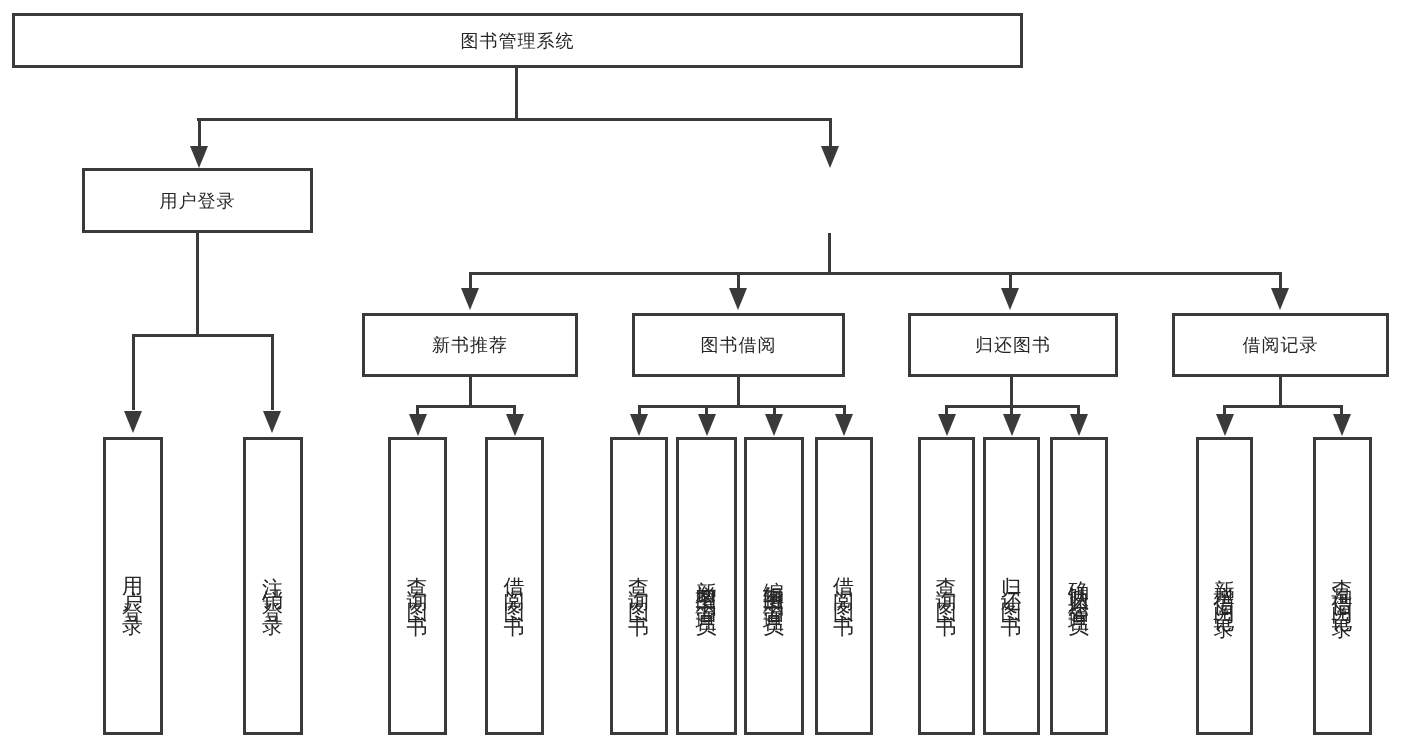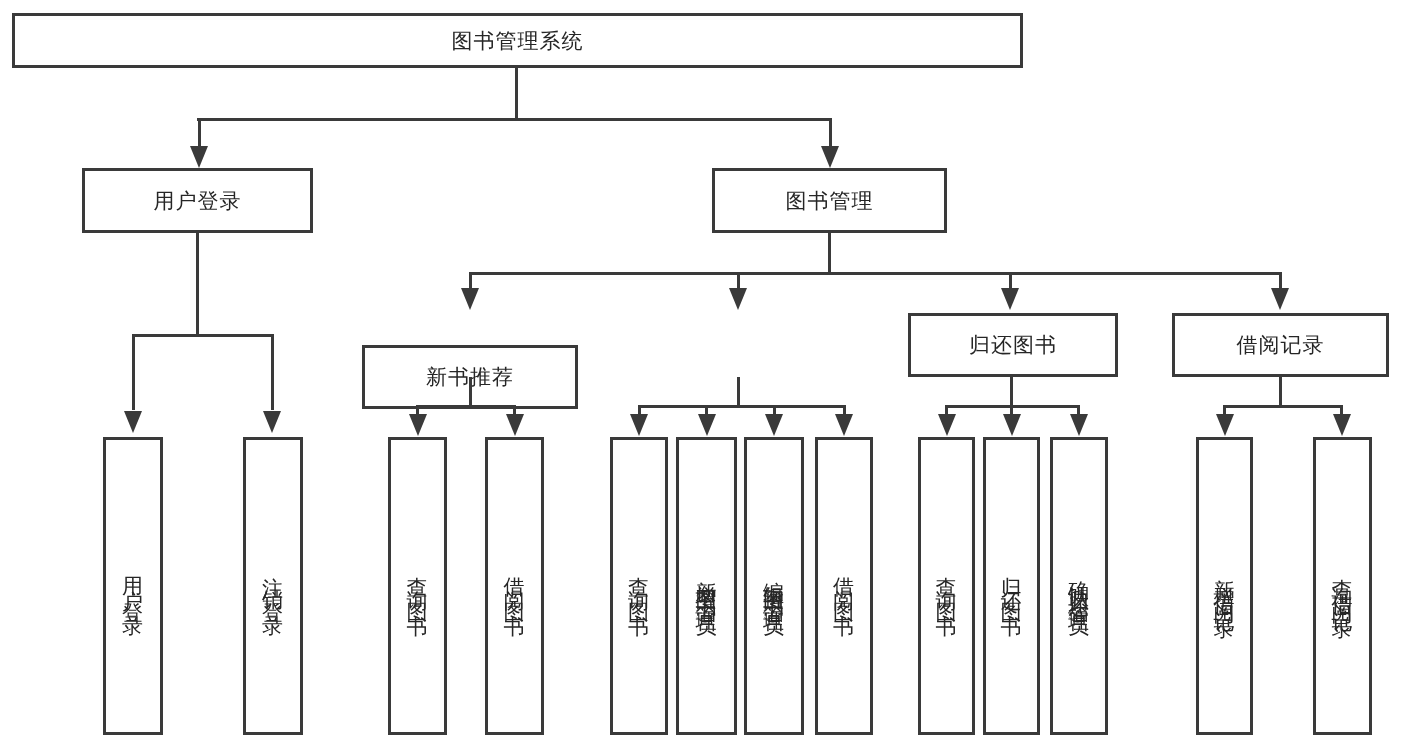--- a/index.html
+++ b/index.html
@@ -14,21 +14,21 @@
   .box {
     position: absolute;
     box-sizing: border-box;
     border: 3px solid #3a3a3a;
     background: #ffffff;
     display: flex;
     align-items: center;
     justify-content: center;
   }
   .lbl {
-    font-size: 21px;
+    font-size: 18px;
     color: #262626;
     letter-spacing: 1px;
     white-space: nowrap;
   }
   .vtext {
     writing-mode: vertical-rl;
     text-orientation: mixed;
     font-size: 21px;
     line-height: 1.1;
     color: #262626;
@@ -68,44 +68,44 @@
   <div class="vline" style="left:515px; top:68px; height:50px;"></div>
   <div class="hline" style="left:197px; top:118px; width:634px;"></div>
   <div class="vline" style="left:198px; top:118px; height:30px;"></div>
   <div class="arrow" style="left:190px; top:146px;"></div>
   <div class="vline" style="left:829px; top:118px; height:30px;"></div>
   <div class="arrow" style="left:821px; top:146px;"></div>
 
   <div class="box" style="left:82px; top:168px; width:231px; height:65px;">
     <span class="lbl">用户登录</span>
   </div>
-  <div class="box" style="left:712px; top:168px; width:235px; height:65px;">
-    <span class="lbl">图书管理</span>
-  </div>
 
   <div class="vline" style="left:196px; top:233px; height:103px;"></div>
   <div class="hline" style="left:132px; top:334px; width:142px;"></div>
   <div class="vline" style="left:132px; top:334px; height:76px;"></div>
   <div class="arrow" style="left:124px; top:411px;"></div>
   <div class="vline" style="left:271px; top:334px; height:76px;"></div>
   <div class="arrow" style="left:263px; top:411px;"></div>
 
   <div class="vline" style="left:828px; top:233px; height:42px;"></div>
   <div class="hline" style="left:469px; top:272px; width:813px;"></div>
   <div class="vline" style="left:469px; top:272px; height:18px;"></div>
   <div class="arrow" style="left:461px; top:288px;"></div>
   <div class="vline" style="left:737px; top:272px; height:18px;"></div>
   <div class="arrow" style="left:729px; top:288px;"></div>
   <div class="vline" style="left:1009px; top:272px; height:18px;"></div>
   <div class="arrow" style="left:1001px; top:288px;"></div>
   <div class="vline" style="left:1279px; top:272px; height:18px;"></div>
   <div class="arrow" style="left:1271px; top:288px;"></div>
 
-  <div class="box" style="left:362px; top:313px; width:216px; height:64px;margin-top:32px;">
+  <div class="box" style="left:362px; top:313px; width:216px; height:64px;">
     <span class="lbl">新书推荐</span>
+  </div>
+  <div class="box" style="left:632px; top:313px; width:213px; height:64px;">
+    <span class="lbl">图书借阅</span>
   </div>
   <div class="box" style="left:908px; top:313px; width:210px; height:64px;">
     <span class="lbl">归还图书</span>
   </div>
   <div class="box" style="left:1172px; top:313px; width:217px; height:64px;">
     <span class="lbl">借阅记录</span>
   </div>
 
   <div class="vline" style="left:469px; top:377px; height:30px;"></div>
   <div class="hline" style="left:416px; top:405px; width:100px;"></div>

